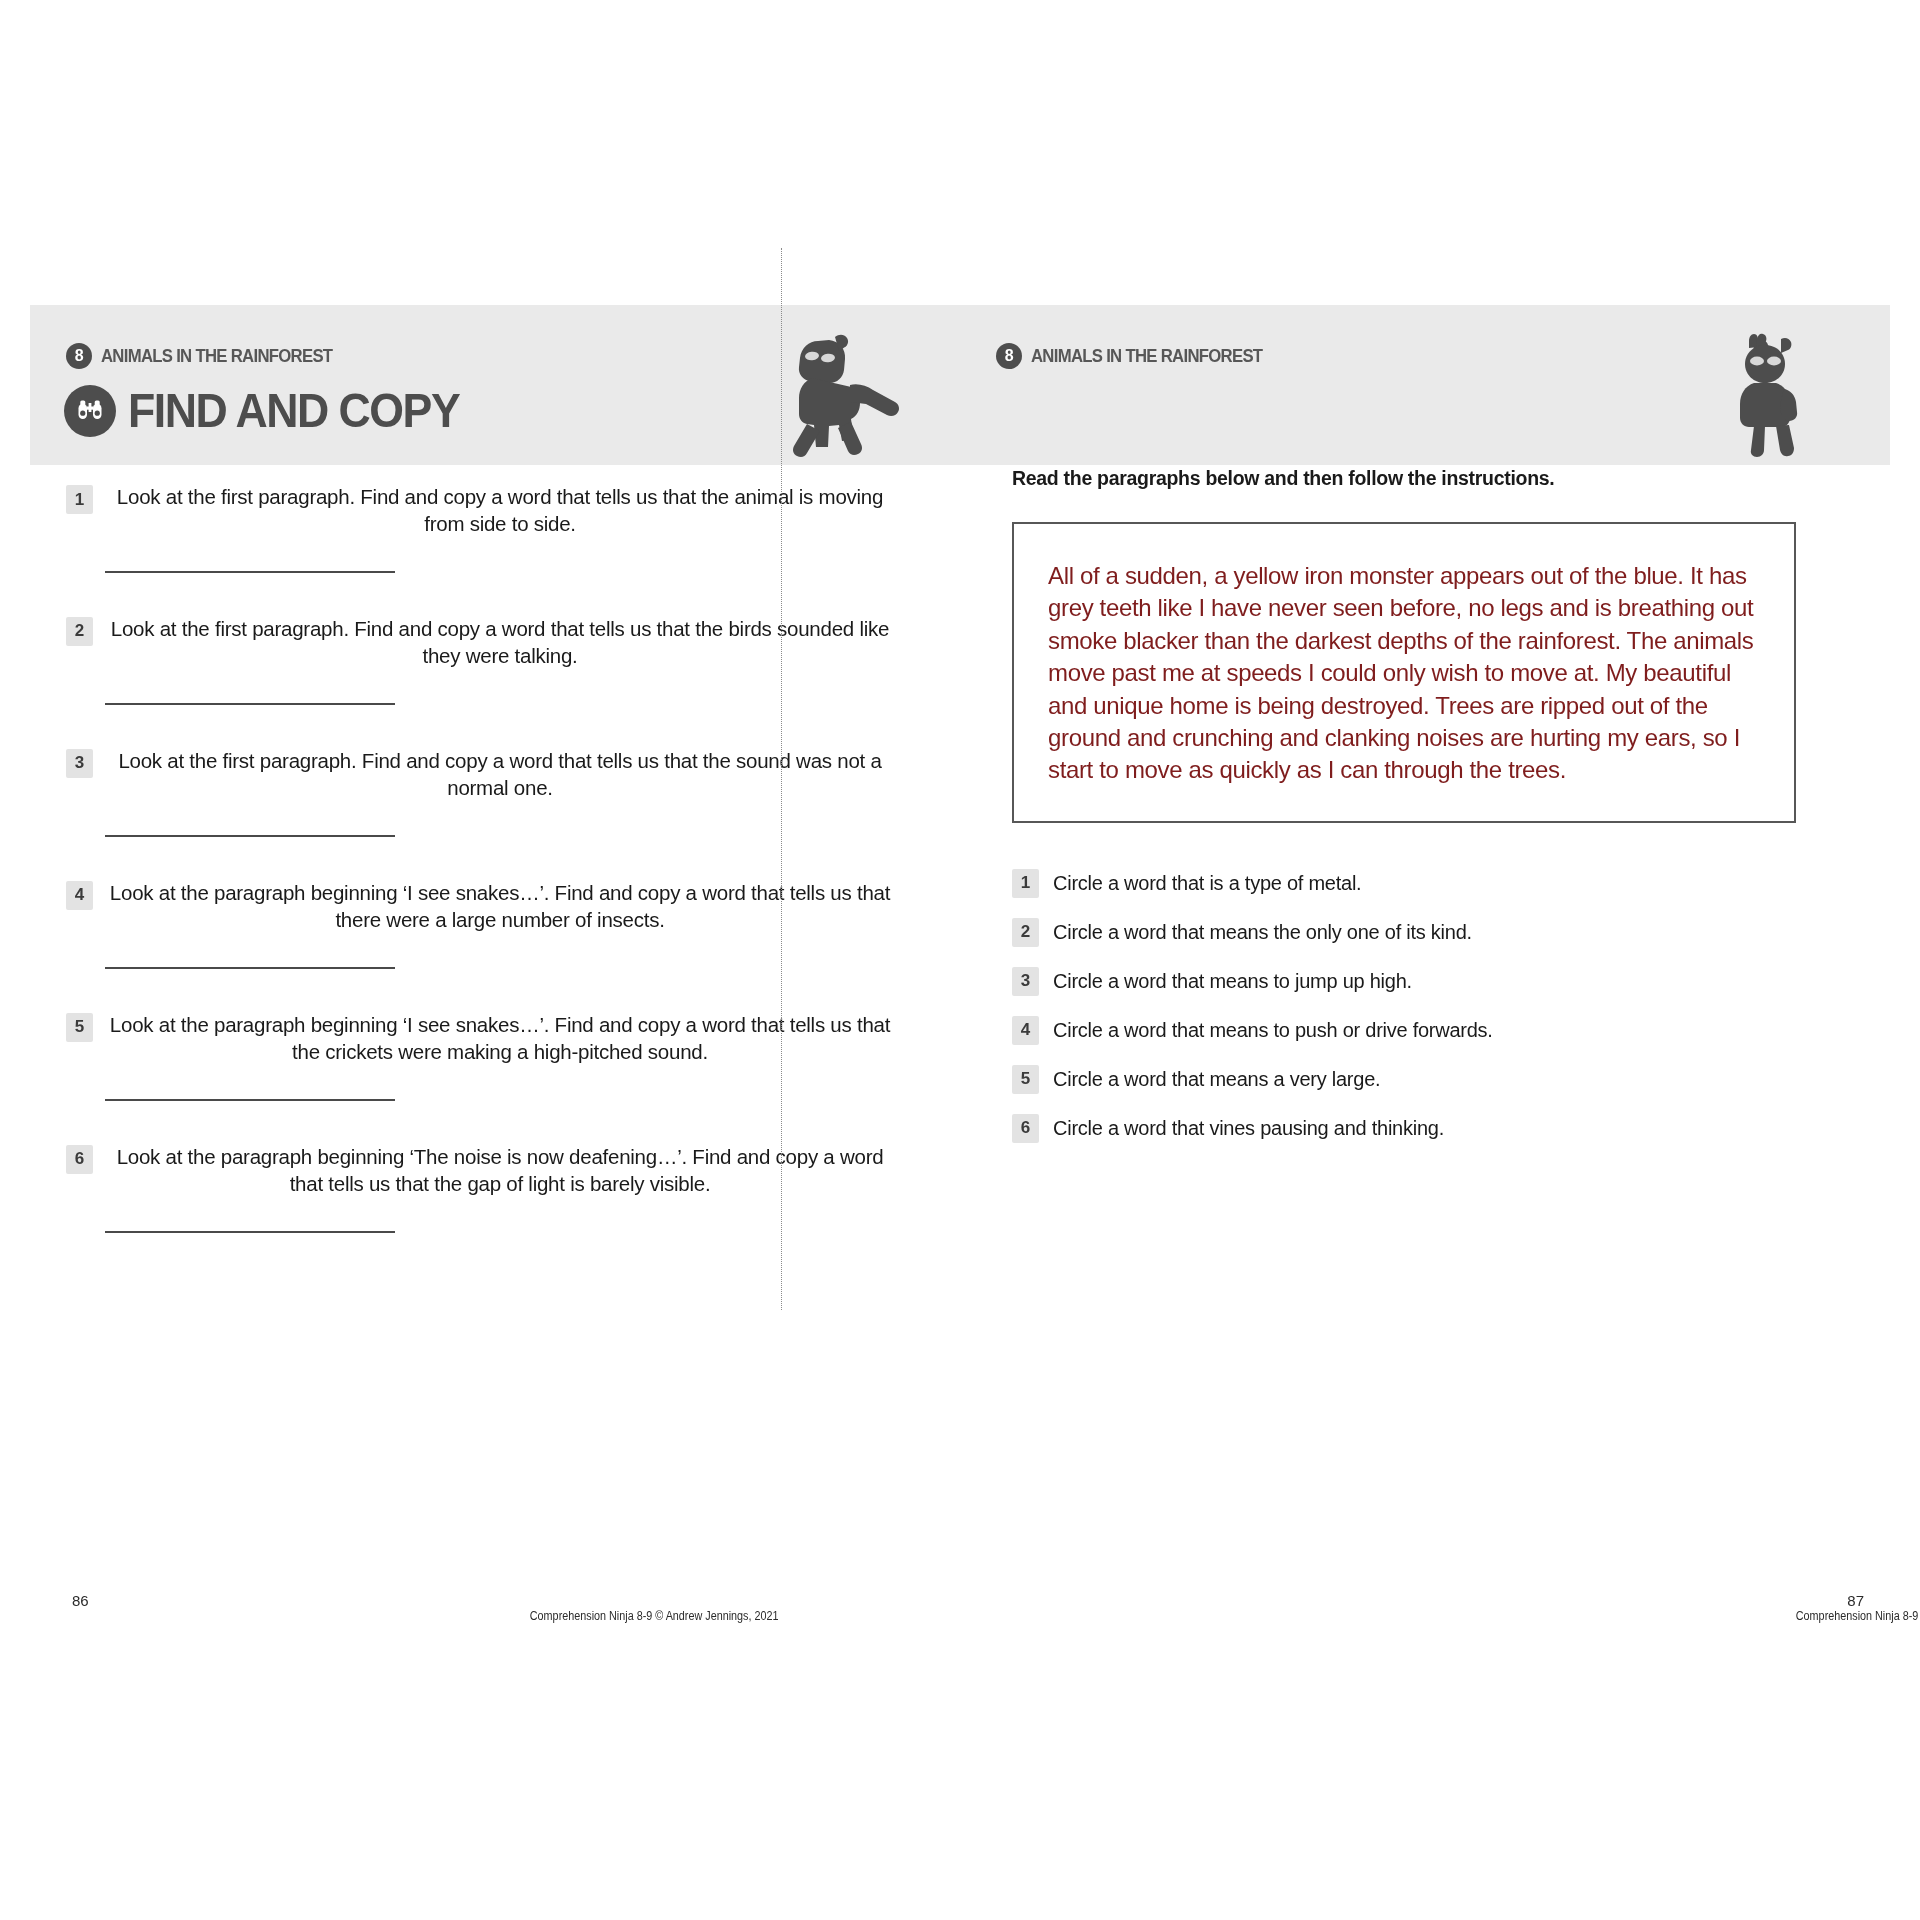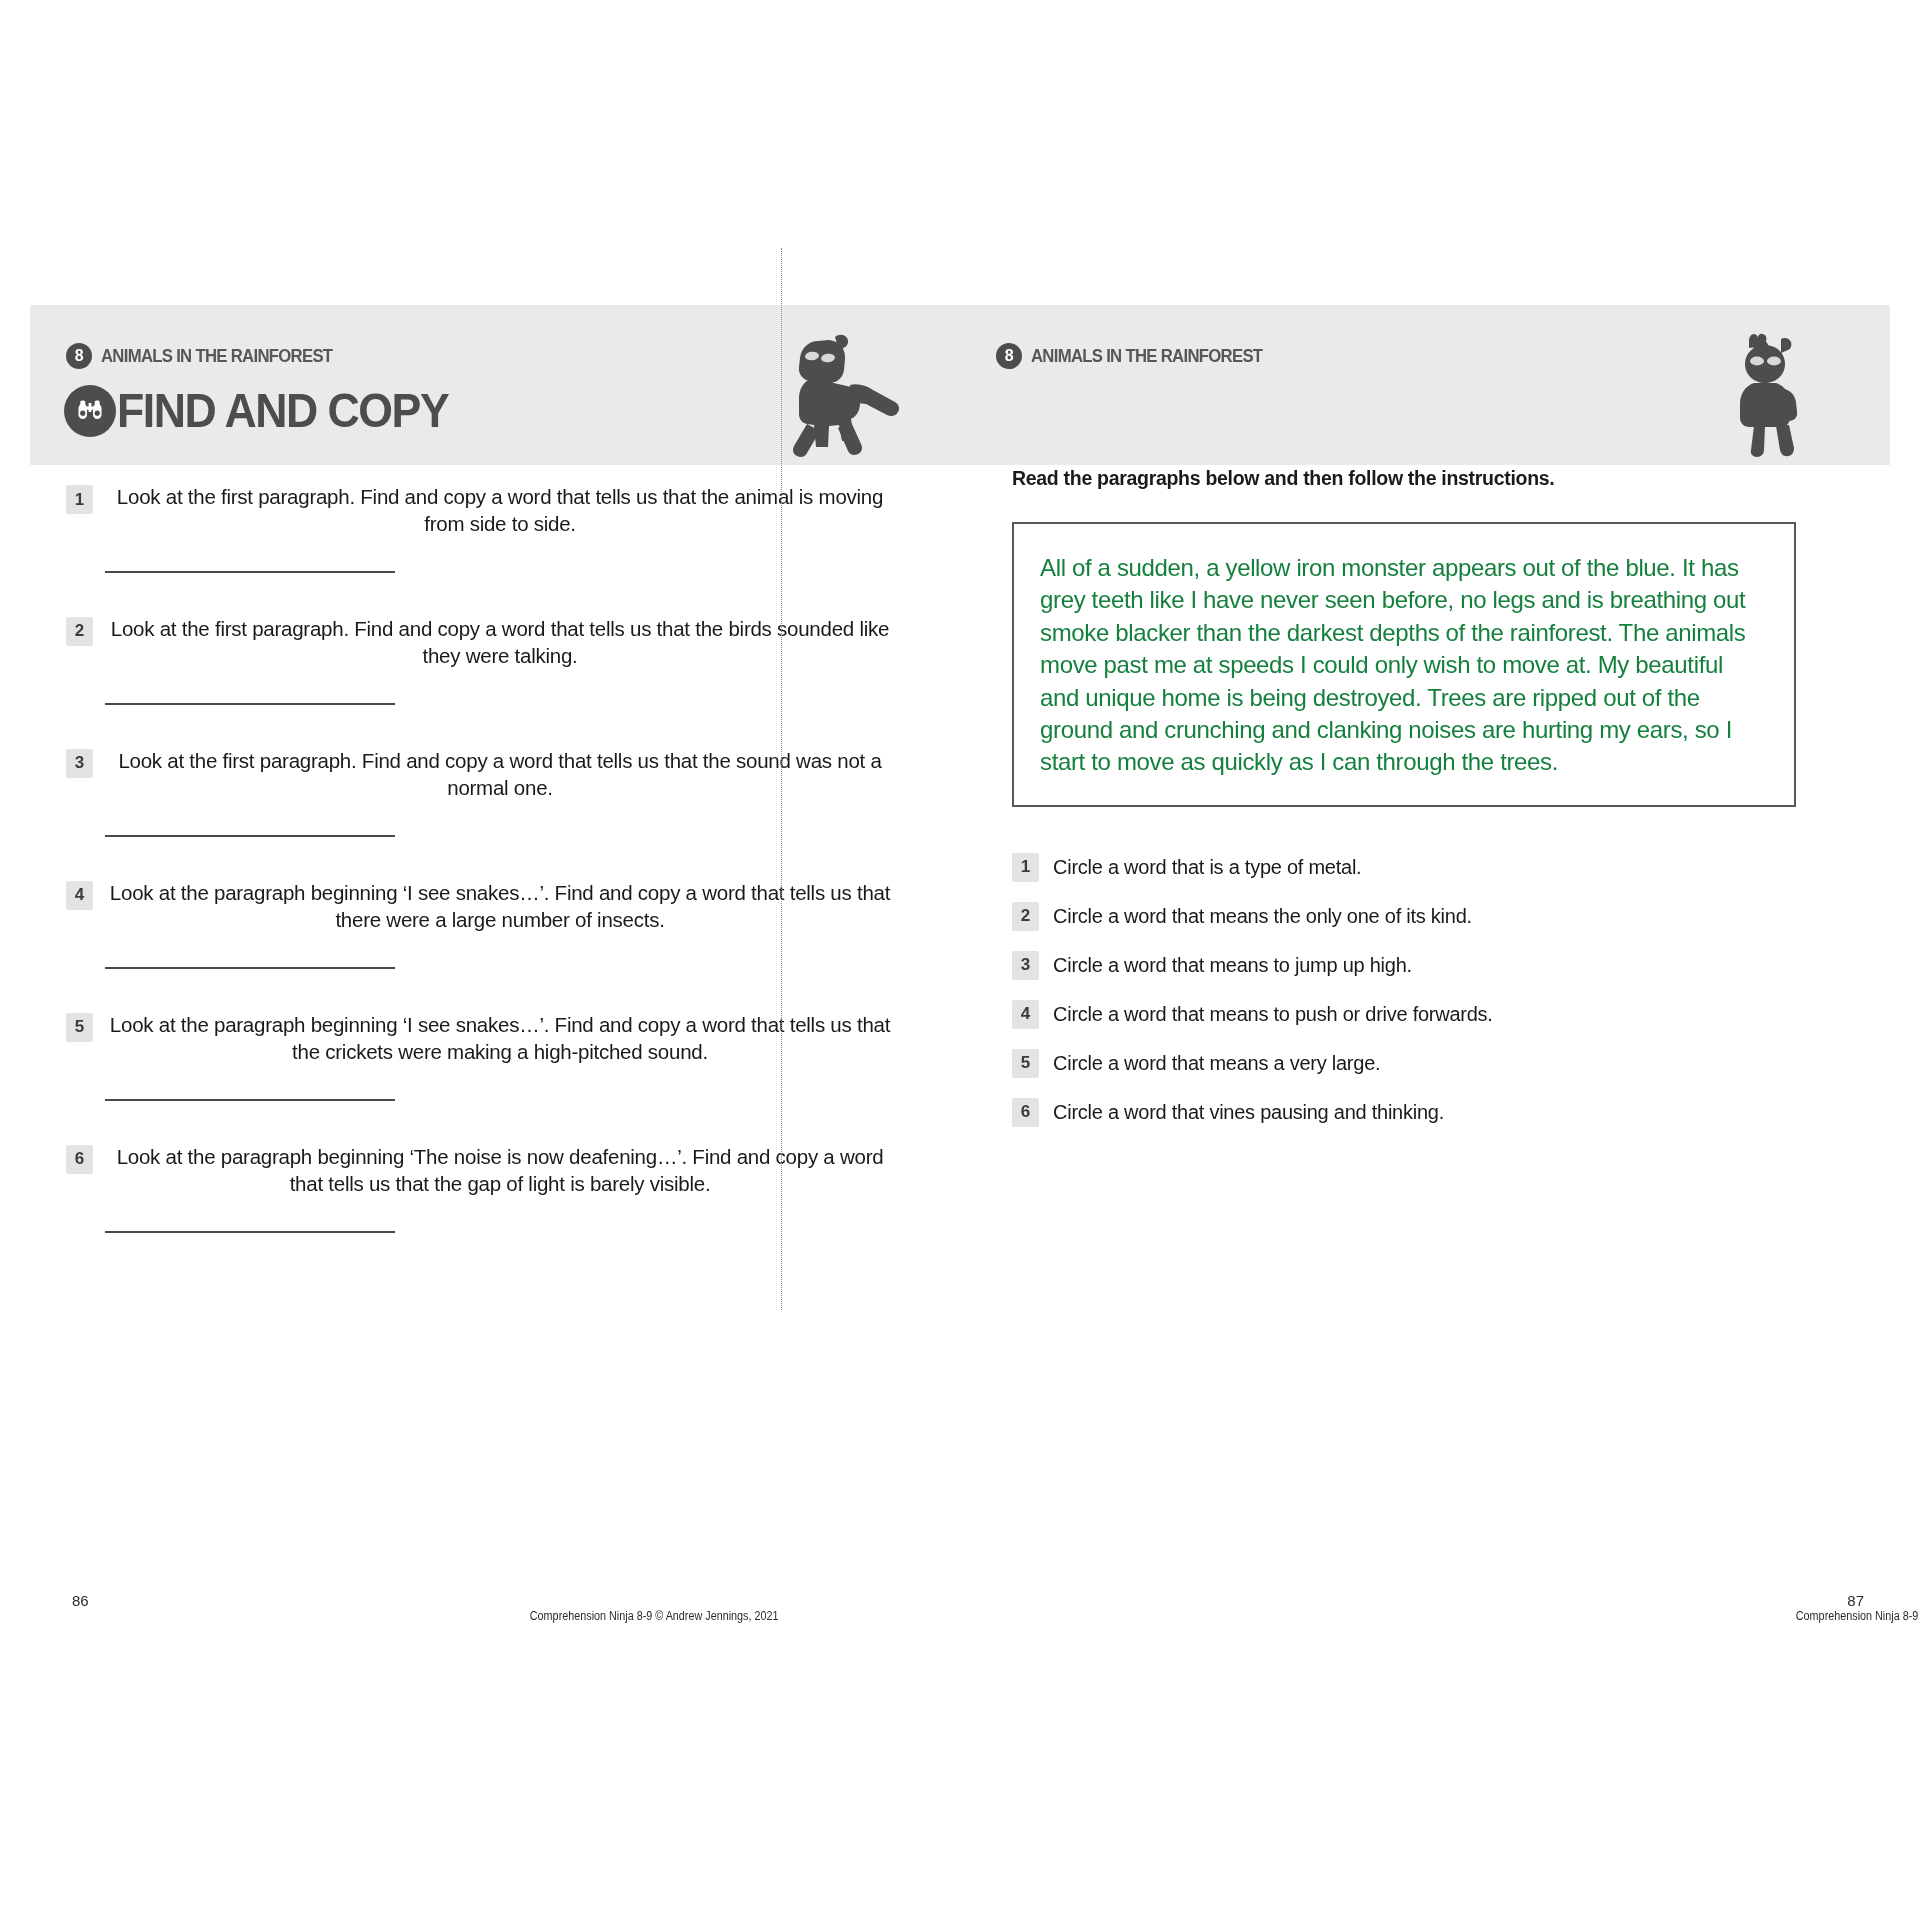--- a/index.html
+++ b/index.html
@@ -85,21 +85,21 @@
     transform-origin: left center;
     white-space: nowrap;
   }
 
   .section-line {
     position: absolute;
     left: 34px;
     top: 80px;
     display: flex;
     align-items: center;
-    gap: 1px;
+    gap: 12px;
   }
   .section-icon {
     width: 52px;
     height: 52px;
     border-radius: 50%;
     background: #4d4d4d;
     display: flex;
     align-items: center;
     justify-content: center;
     flex: 0 0 auto;
@@ -190,24 +190,24 @@
   }
 
   .passage-box {
     margin-top: 32px;
     border: 2px solid #575757;
     padding: 28px 26px 26px 26px;
     width: 784px;
     box-sizing: border-box;
   }
   .passage-box p {
-    margin: 0;
+    margin: 8px;
     font-size: 24px;
     line-height: 1.35;
-    color: #15803d;
+    color: #7f1d1d;
     letter-spacing: -0.35px;
   }
   .passage-box p + p { margin-top: 26px; }
 
   .circle-list { margin-top: 46px; }
   .circle-item {
     display: flex;
     align-items: center;
     gap: 14px;
     margin-bottom: 20px;

